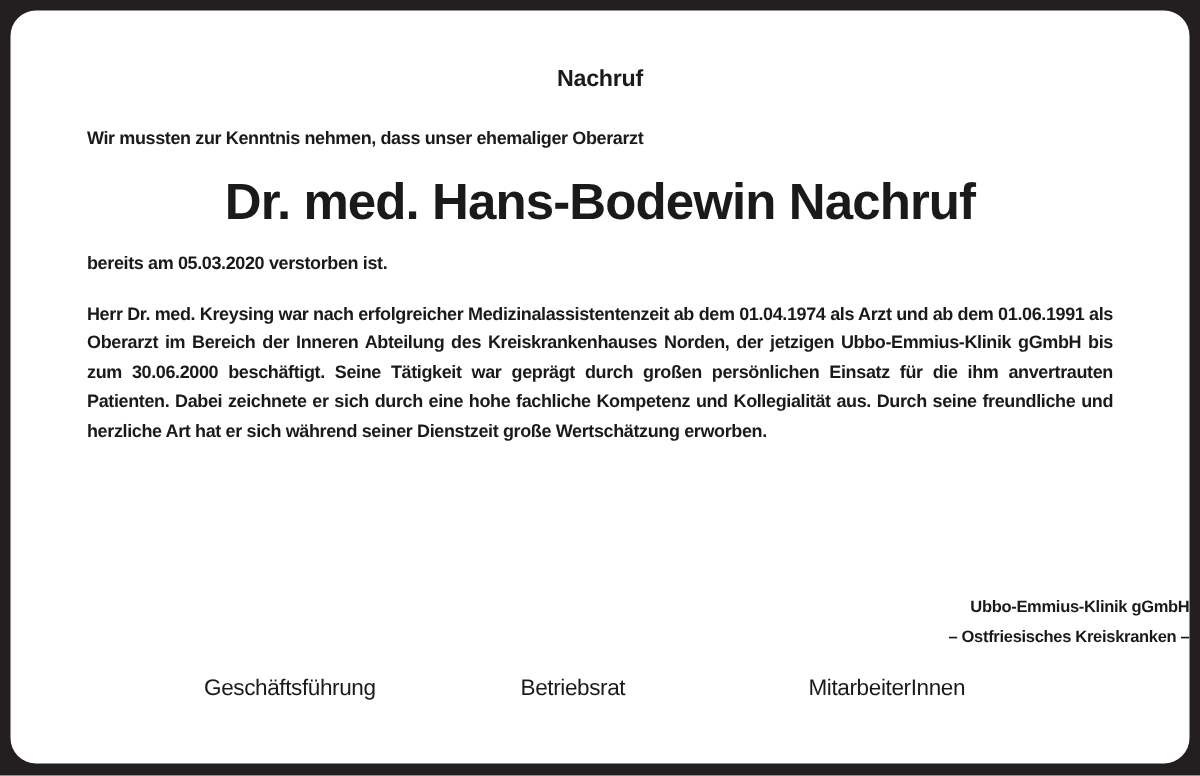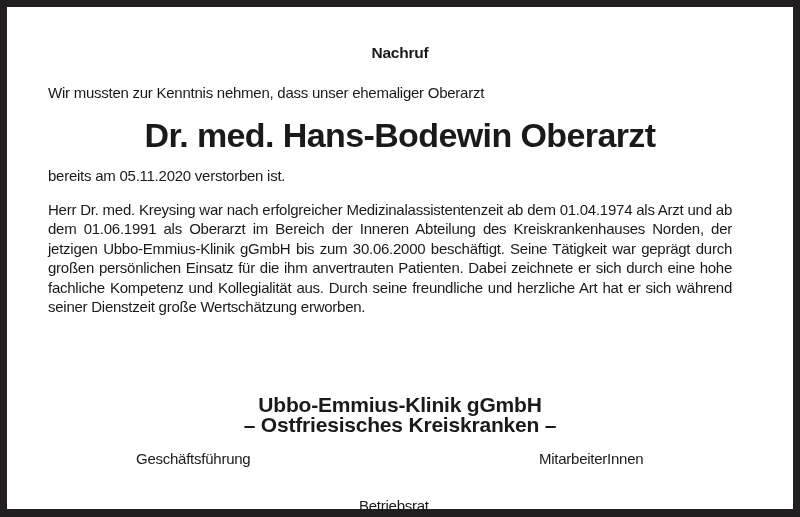--- a/index.html
+++ b/index.html
@@ -3,63 +3,64 @@
 <meta charset="utf-8">
 <style>
   html, body { margin: 0; padding: 0; }
   body {
     width: 800px; height: 517px; background: #231f20; position: relative; overflow: hidden;
   }
   .page {
     position: absolute; left: 7px; top: 7px; width: 786px; height: 502px;
     background: #ffffff; color: #1a1a1a;
     font-family: "Liberation Sans", "DejaVu Sans", sans-serif;
+    border-radius: 17px;
   }
   .heading {
     position: absolute; left: 0; width: 786px; top: 37px; text-align: center;
     font-size: 15.5px; font-weight: bold; letter-spacing: -0.2px;
   }
   .text {
-    position: absolute; left: 41px; width: 684px;
-    font-size: 15px; line-height: 19.4px; letter-spacing: -0.25px;
+    position: absolute; left: 51px; width: 684px;
+    font-size: 12px; line-height: 19.4px; letter-spacing: -0.25px; font-weight: bold;
   }
   .justify { text-align: justify; text-align-last: left; margin-top: 8px; }
   .intro { top: 76px; }
   .name {
     position: absolute; left: 0; width: 786px; top: 108px; text-align: center;
     font-size: 34px; font-weight: bold; letter-spacing: -0.6px; line-height: 40px;
   }
   .date-line { top: 159px; }
   .para1 { top: 185px; }
   .para2 { top: 328px; }
   .org {
-    position: absolute; left: 0; width: 786px; top: 388px; text-align: center;
-    font-size: 21px; font-weight: bold; line-height: 20px; letter-spacing: -0.2px;
+    position: absolute; left: 0; width: 786px; top: 388px; text-align: right;
+    font-size: 11px; font-weight: bold; line-height: 20px; letter-spacing: -0.2px;
   }
   .signatories {
     position: absolute; top: 443px; left: 0; width: 684px; height: 20px;
     font-size: 15px; letter-spacing: -0.25px;
   }
   .sig { position: absolute; top: 0; }
   .sig-0 { left: 129px; }
-  .sig-1 { left: 352px; margin-top: 47px; }
+  .sig-1 { left: 340px; }
   .sig-2 { left: 532px; }
   .para1 p, .para2 p { margin: 0; }
 </style>
 </head>
 <body>
 
 <div class="page">
   <div class="heading">Nachruf</div>
 
   <div class="text intro">Wir mussten zur Kenntnis nehmen, dass unser ehemaliger Oberarzt</div>
 
-  <div class="name">Dr. med. Hans-Bodewin Oberarzt</div>
+  <div class="name">Dr. med. Hans-Bodewin Nachruf</div>
 
-  <div class="text date-line">bereits am 05.11.2020 verstorben ist.</div>
+  <div class="text date-line">bereits am 05.03.2020 verstorben ist.</div>
 
   <div class="text justify para1">
     <p>Herr Dr. med. Kreysing war nach erfolgreicher Medizinalassistentenzeit ab dem 01.04.1974 als Arzt und ab dem 01.06.1991 als Oberarzt im Bereich der Inneren Abteilung des Kreiskranken­hauses Norden, der jetzigen Ubbo-Emmius-Klinik gGmbH bis zum 30.06.2000 beschäftigt. Seine Tätigkeit war geprägt durch großen persönlichen Einsatz für die ihm anvertrauten Patienten. Dabei zeichnete er sich durch eine hohe fachliche Kompetenz und Kollegialität aus. Durch seine freundliche und herzliche Art hat er sich während seiner Dienstzeit große Wertschätzung erworben.</p>
   </div>
 
 
   <div class="org">
     <div>Ubbo-Emmius-Klinik gGmbH</div>
     <div>– Ostfriesisches Kreiskranken –</div>
   </div>

